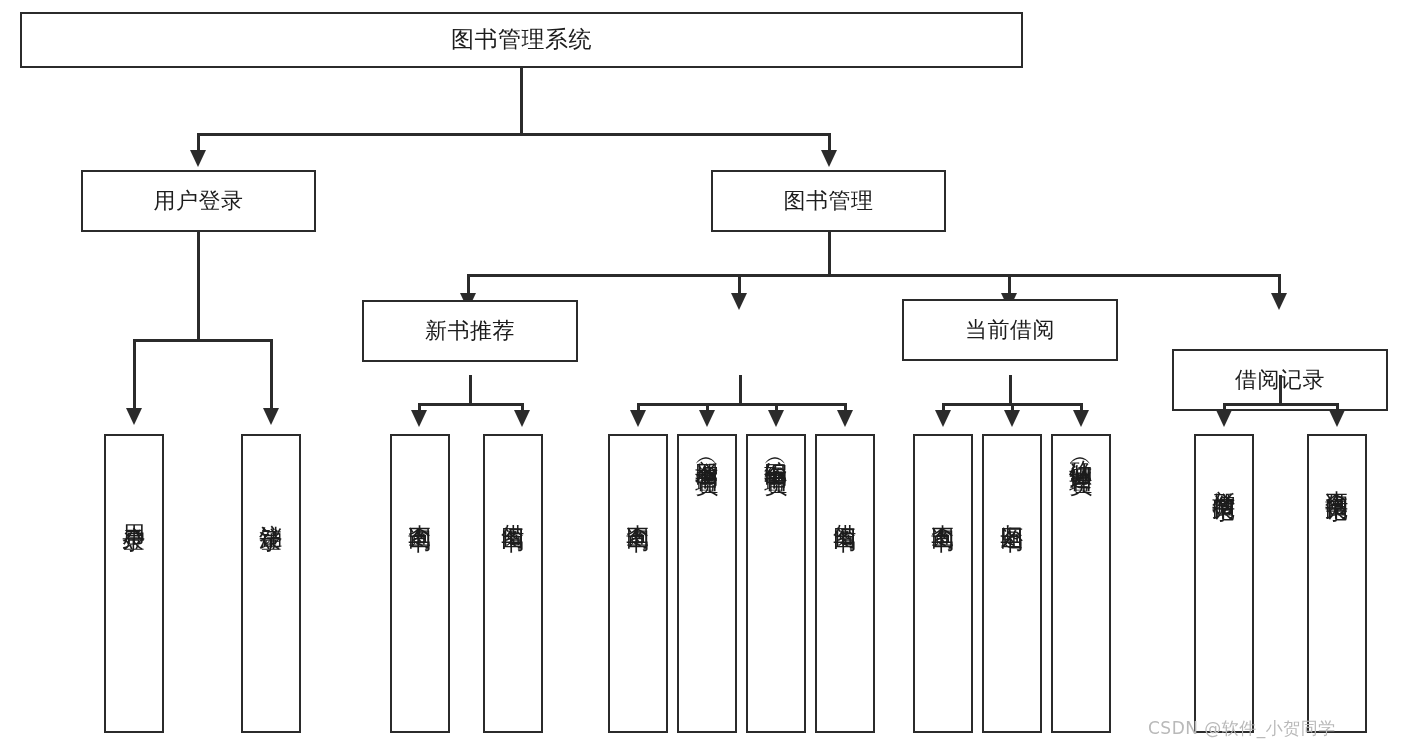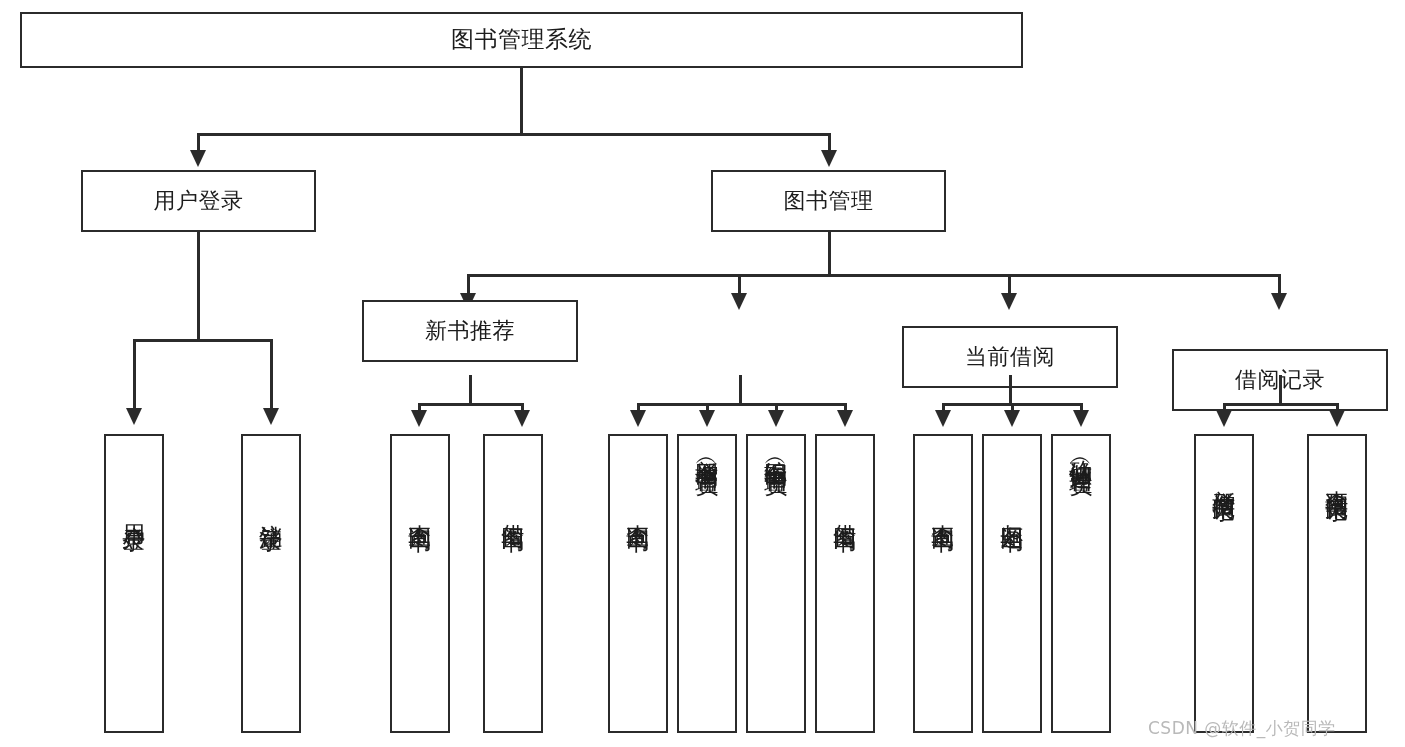--- a/index.html
+++ b/index.html
@@ -129,21 +129,21 @@
   <div class="vline" style="left:738px; top:274px; height:24px;"></div>
   <div class="arrow" style="left:731px; top:293px;"></div>
   <div class="vline" style="left:1008px; top:274px; height:24px;"></div>
   <div class="arrow" style="left:1001px; top:293px;"></div>
   <div class="vline" style="left:1278px; top:274px; height:24px;"></div>
   <div class="arrow" style="left:1271px; top:293px;"></div>
 
   <div class="node horiz" style="left:362px; top:300px; width:216px; height:62px;justify-content:center;">
     <span class="label">新书推荐</span>
   </div>
-  <div class="node horiz" style="left:902px; top:326px; width:216px; height:62px;">
+  <div class="node horiz" style="left:902px; top:299px; width:216px; height:62px;">
     <span class="label">当前借阅</span>
   </div>
   <div class="node horiz" style="left:1172px; top:313px; width:216px; height:62px;margin-top:36px;">
     <span class="label">借阅记录</span>
   </div>
 
   <div class="vline" style="left:469px; top:375px; height:30px;"></div>
   <div class="hline" style="left:418px; top:403px; width:103px;"></div>
   <div class="vline" style="left:418px; top:403px; height:12px;"></div>
   <div class="arrow" style="left:411px; top:410px;"></div>

